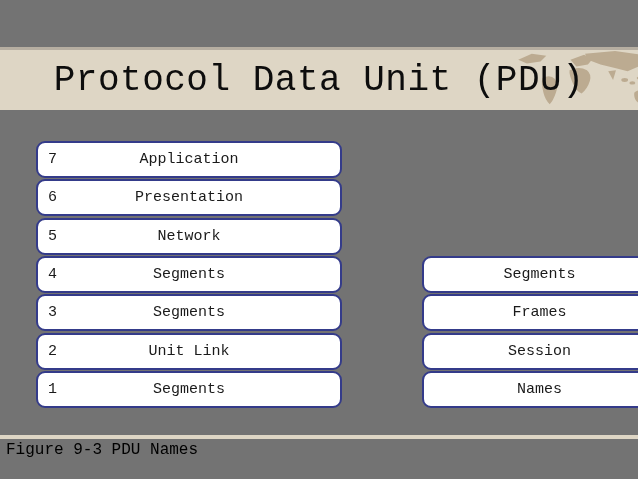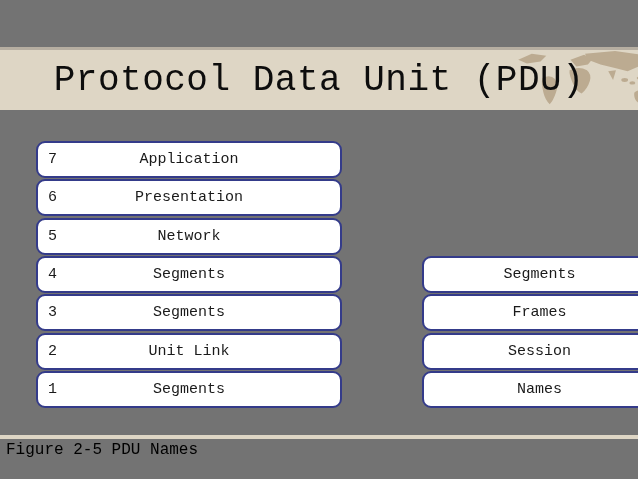--- a/index.html
+++ b/index.html
@@ -125,15 +125,15 @@
     </div>
     <div class="lbox t5">
       <span>Session</span>
     </div>
     <div class="lbox t6">
       <span>Names</span>
     </div>
   </div>
 
   <div class="footer-rule"></div>
-  <div class="caption">Figure 2-5 PDU Names</div>
+  <div class="caption">Figure 9-3 PDU Names</div>
 
 </div>
 
 </body></html>

